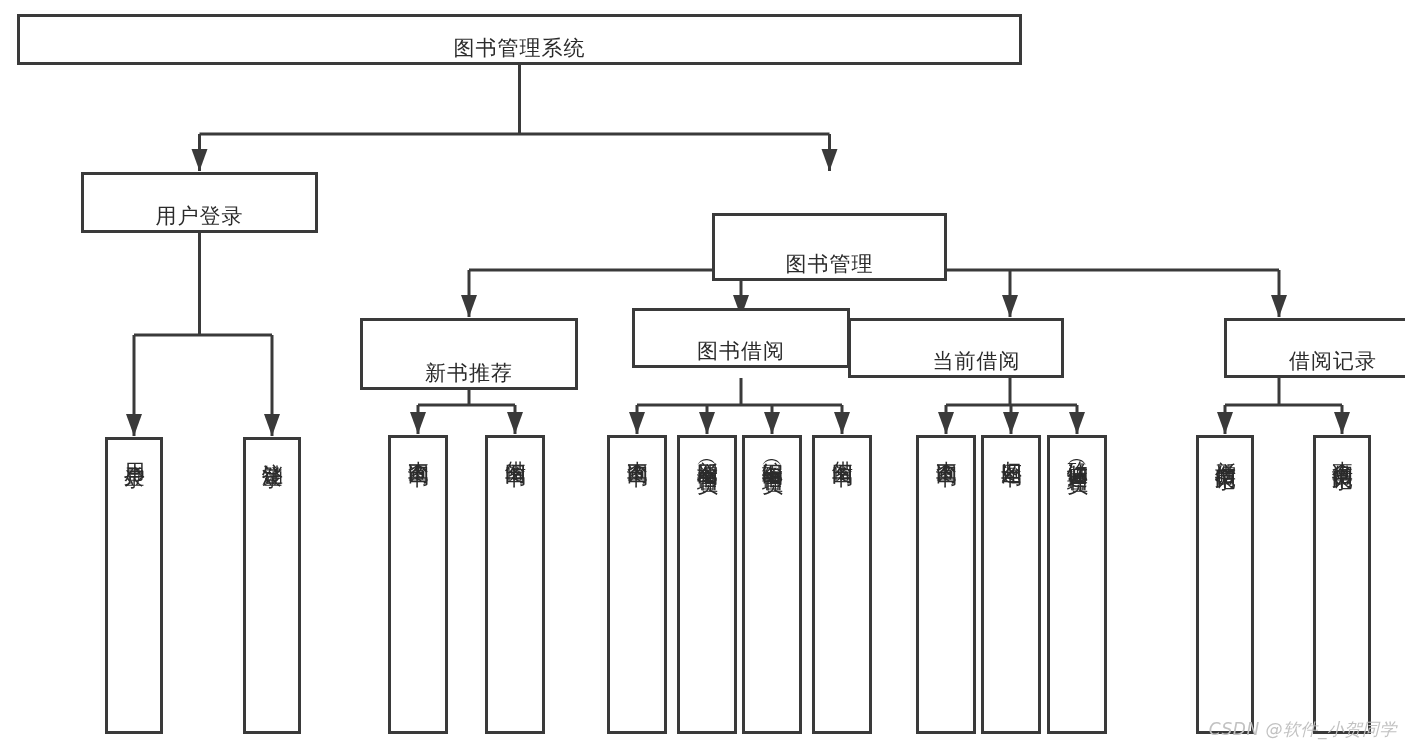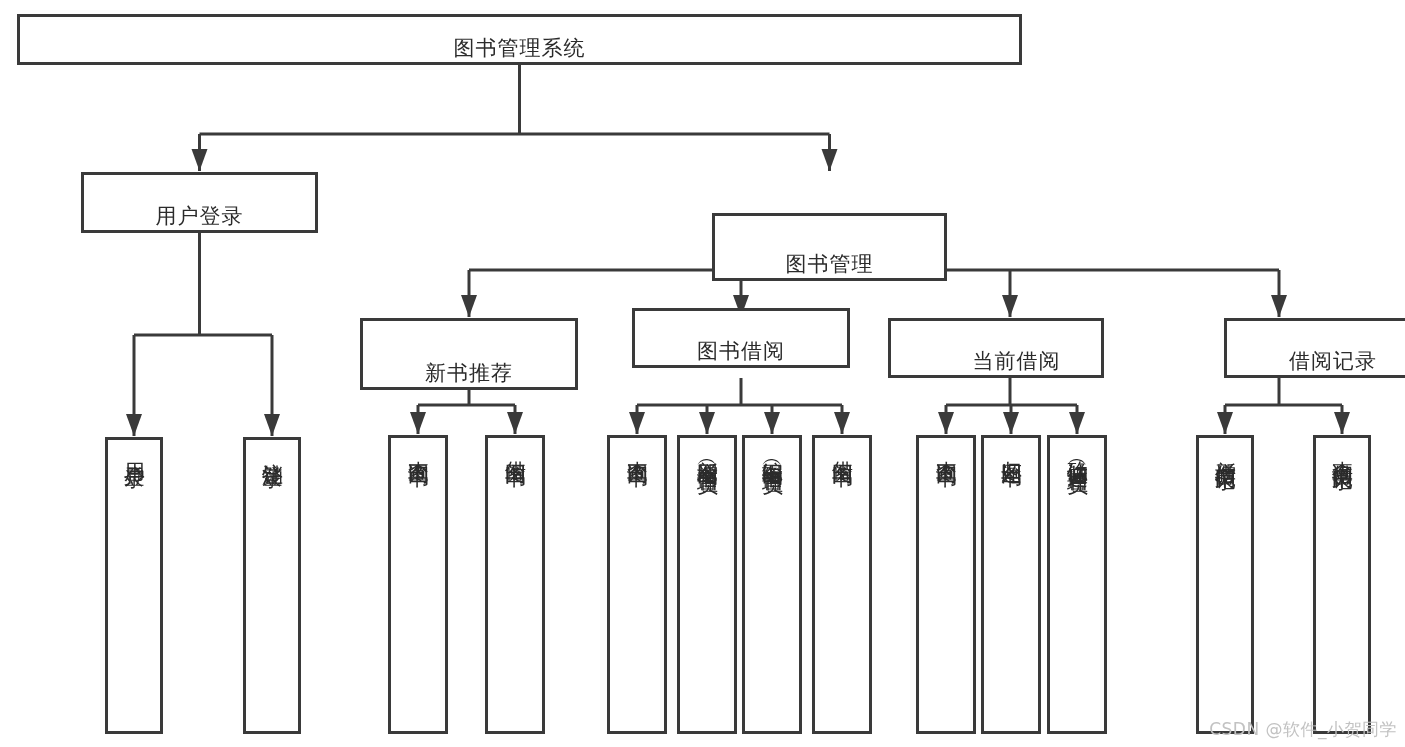--- a/index.html
+++ b/index.html
@@ -3,21 +3,21 @@
 <meta charset="utf-8">
 <style>
   html,body{margin:0;padding:0;background:#ffffff;}
   body{width:1405px;height:747px;position:relative;overflow:hidden;
        font-family:"DejaVu Sans","Liberation Sans",sans-serif;}
   #diagram{position:absolute;left:0;top:0;width:1405px;height:747px;}
   .edge{stroke:#3a3a3a;stroke-width:3;fill:none;}
   .arrow-head{fill:#3a3a3a;stroke:none;}
   .watermark{position:absolute;right:8px;bottom:6px;color:#c2c2c2;font-size:17px;
              letter-spacing:.5px;white-space:nowrap;
-             font-family:"DejaVu Sans","Liberation Sans",sans-serif;}
+             font-family:"DejaVu Sans","Liberation Sans",sans-serif;font-style:italic;}
   .vtext{writing-mode:vertical-rl;text-orientation:upright;letter-spacing:2px;
          color:#2b2b2b;font-size:21px;line-height:1;white-space:nowrap;
          font-family:"DejaVu Sans","Liberation Sans",sans-serif;}
   .leaf-box{position:absolute;box-sizing:border-box;background:#fff;
             border:3px solid #3a3a3a;display:flex;justify-content:center;
             align-items:flex-start;padding-top:6px;}
   .node-box{position:absolute;box-sizing:border-box;background:#fff;
             border:3px solid #3a3a3a;display:flex;justify-content:center;
             align-items:flex-end;color:#2b2b2b;font-size:21px;letter-spacing:1px;}
 </style>
@@ -90,21 +90,21 @@
     </div>
     <div class="node-box" style="left: 712px; top: 172px; width: 235px; height: 68px; margin-top: 41px;">
       <span>图书管理</span>
     </div>
     <div class="node-box" style="left: 360px; top: 318px; width: 218px; height: 72px;">
       <span>新书推荐</span>
     </div>
     <div class="node-box" style="left: 632px; top: 308px; width: 218px; height: 60px;">
       <span>图书借阅</span>
     </div>
-    <div class="node-box" style="left: 888px; top: 318px; width: 216px; height: 60px; padding-left: 41px;">
+    <div class="node-box" style="left: 848px; top: 318px; width: 216px; height: 60px; padding-left: 41px;">
       <span>当前借阅</span>
     </div>
     <div class="node-box" style="left: 1224px; top: 318px; width: 218px; height: 60px;">
       <span>借阅记录</span>
     </div>
     <div class="leaf-box" style="left: 105px; top: 437px; width: 58px; height: 297px;">
       <span class="vtext">用户登录</span>
     </div>
     <div class="leaf-box" style="left: 243px; top: 437px; width: 58px; height: 297px;">
       <span class="vtext">注销登录</span>

